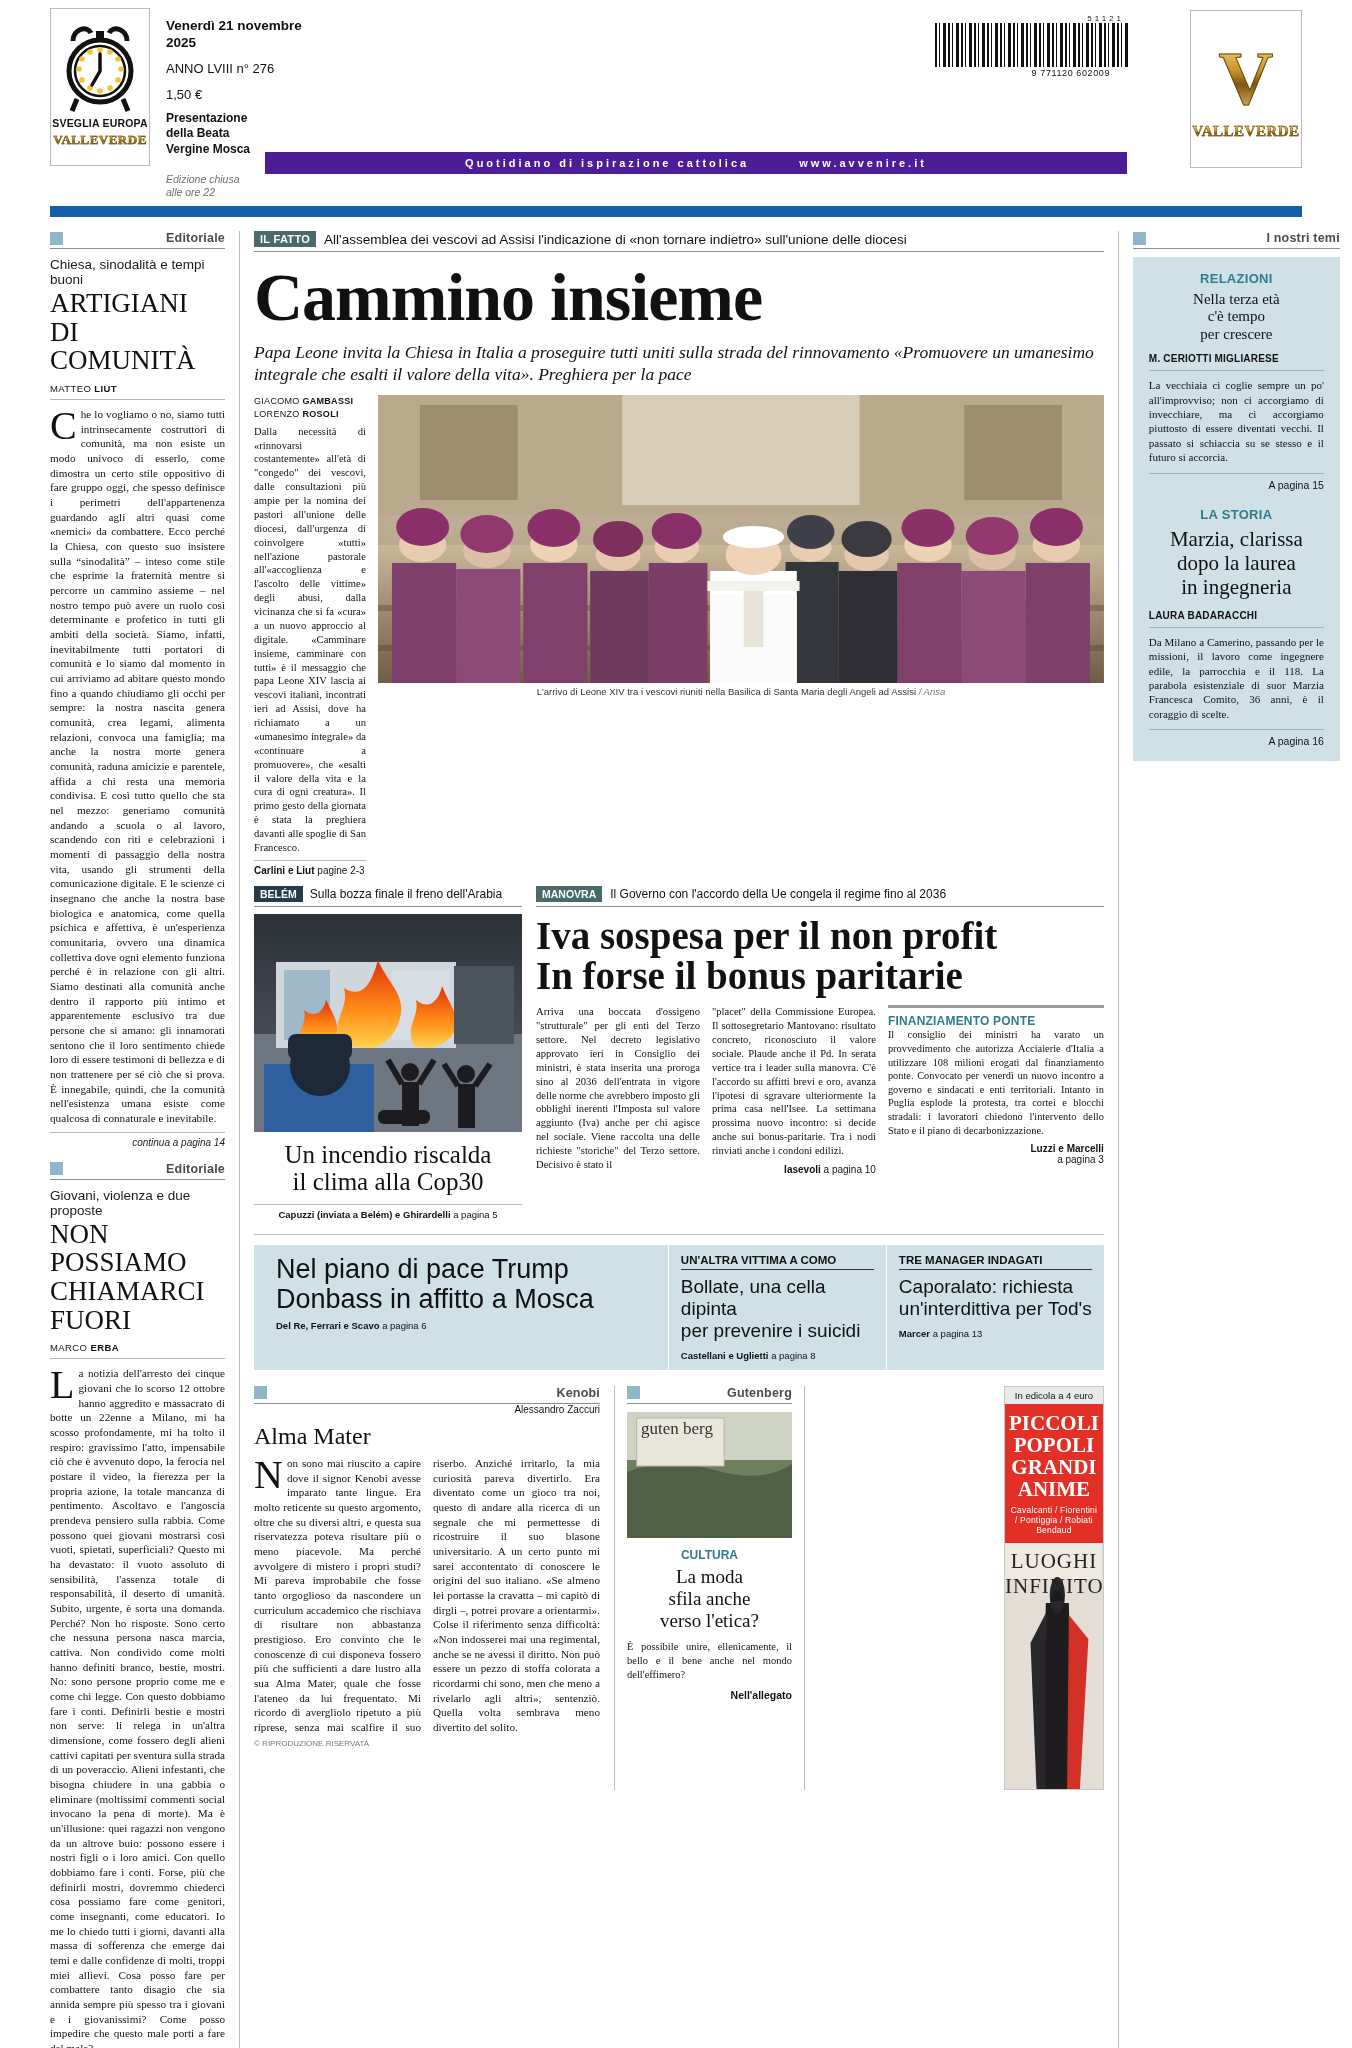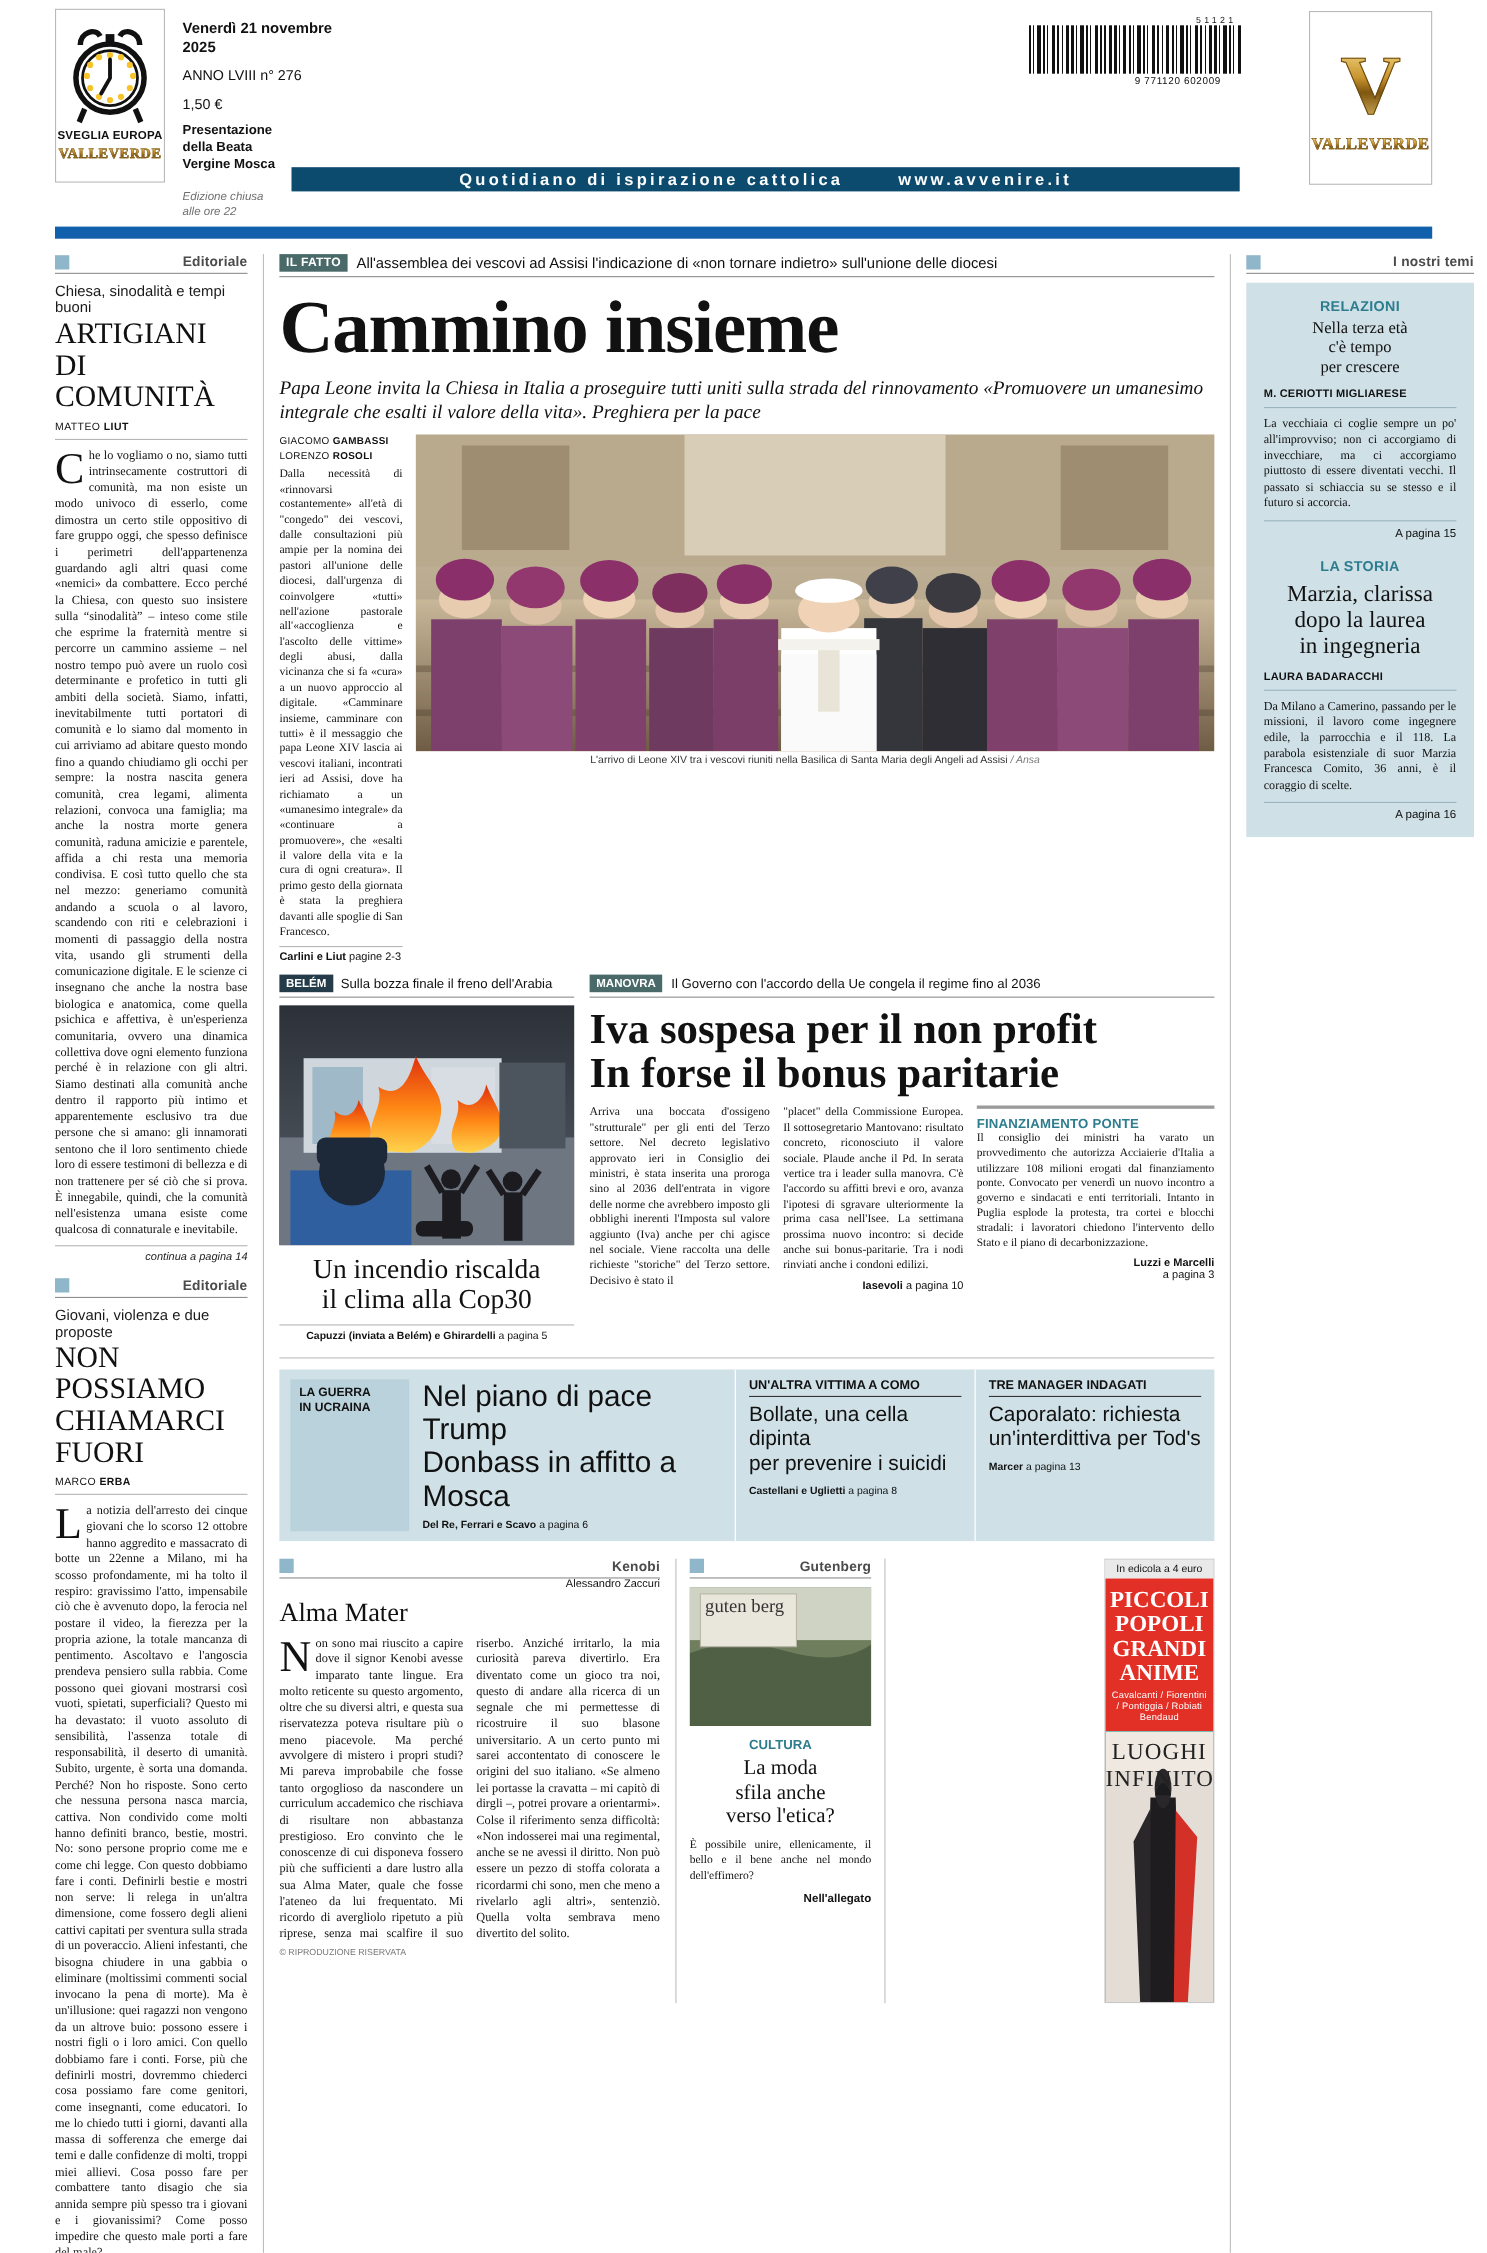--- a/index.html
+++ b/index.html
@@ -64,23 +64,23 @@
     background:linear-gradient(180deg,#f7e08d 0%,#c9952f 40%,#7e560f 58%,#f0cf79 100%);
     -webkit-background-clip:text; background-clip:text; color:transparent;
     -webkit-text-stroke:1px #6d4a10;
   }
   .v-word { margin-top:6px; font-family:"Liberation Serif", serif; font-weight:bold; font-size:15px; letter-spacing:.5px;
     background:linear-gradient(180deg,#f7e08d 0%,#c9952f 45%,#7e560f 62%,#f0cf79 100%);
     -webkit-background-clip:text; background-clip:text; color:transparent; -webkit-text-stroke:.4px #6d4a10;
   }
 
   .tagline-bar {
-    position:absolute; left:215px; right:175px; top:152px; height:22px; background:#0c4a6e;
+    position:absolute; left:215px; right:175px; top:152px; height:22px; background:#4c1d95;
     display:flex; align-items:center; justify-content:center; gap:50px;
-    color:#fff; font-size:15px; font-weight:bold; letter-spacing:3px;
+    color:#fff; font-size:11px; font-weight:bold; letter-spacing:3px;
   }
   .blue-rule { height:11px; background:#1060ab; margin-top:6px; }
 
   
   .cols { display:flex; gap:0; margin-top:14px; }
   .col-left { width:190px; flex:0 0 190px; padding-right:14px; border-right:1px solid #bdbdbd; }
   .col-mid { flex:1 1 auto; padding:0 14px; }
   .col-right { width:222px; flex:0 0 222px; padding-left:14px; border-left:1px solid #bdbdbd; }
 
   .sec-head { display:flex; align-items:center; justify-content:space-between;
@@ -486,22 +486,20 @@
                 <b>Luzzi e Marcelli</b><br>
                 <span>a pagina 3</span>
               </div>
             </div>
           </div>
         </div>
       </div>
 
       <div class="band3">
         <div class="b3-left">
-          <div class="b3-tag" style="white-space:pre-line;">LA GUERRA
-IN UCRAINA</div>
           <div style="flex:1 1 auto;">
             <div class="b3-headline">
               <span>Nel piano di pace Trump</span><br>
               <span>Donbass in affitto a Mosca</span>
             </div>
             <div class="b3-credit">
               <b>Del Re, Ferrari e Scavo</b>
               <span>a pagina 6</span>
             </div>
           </div>

